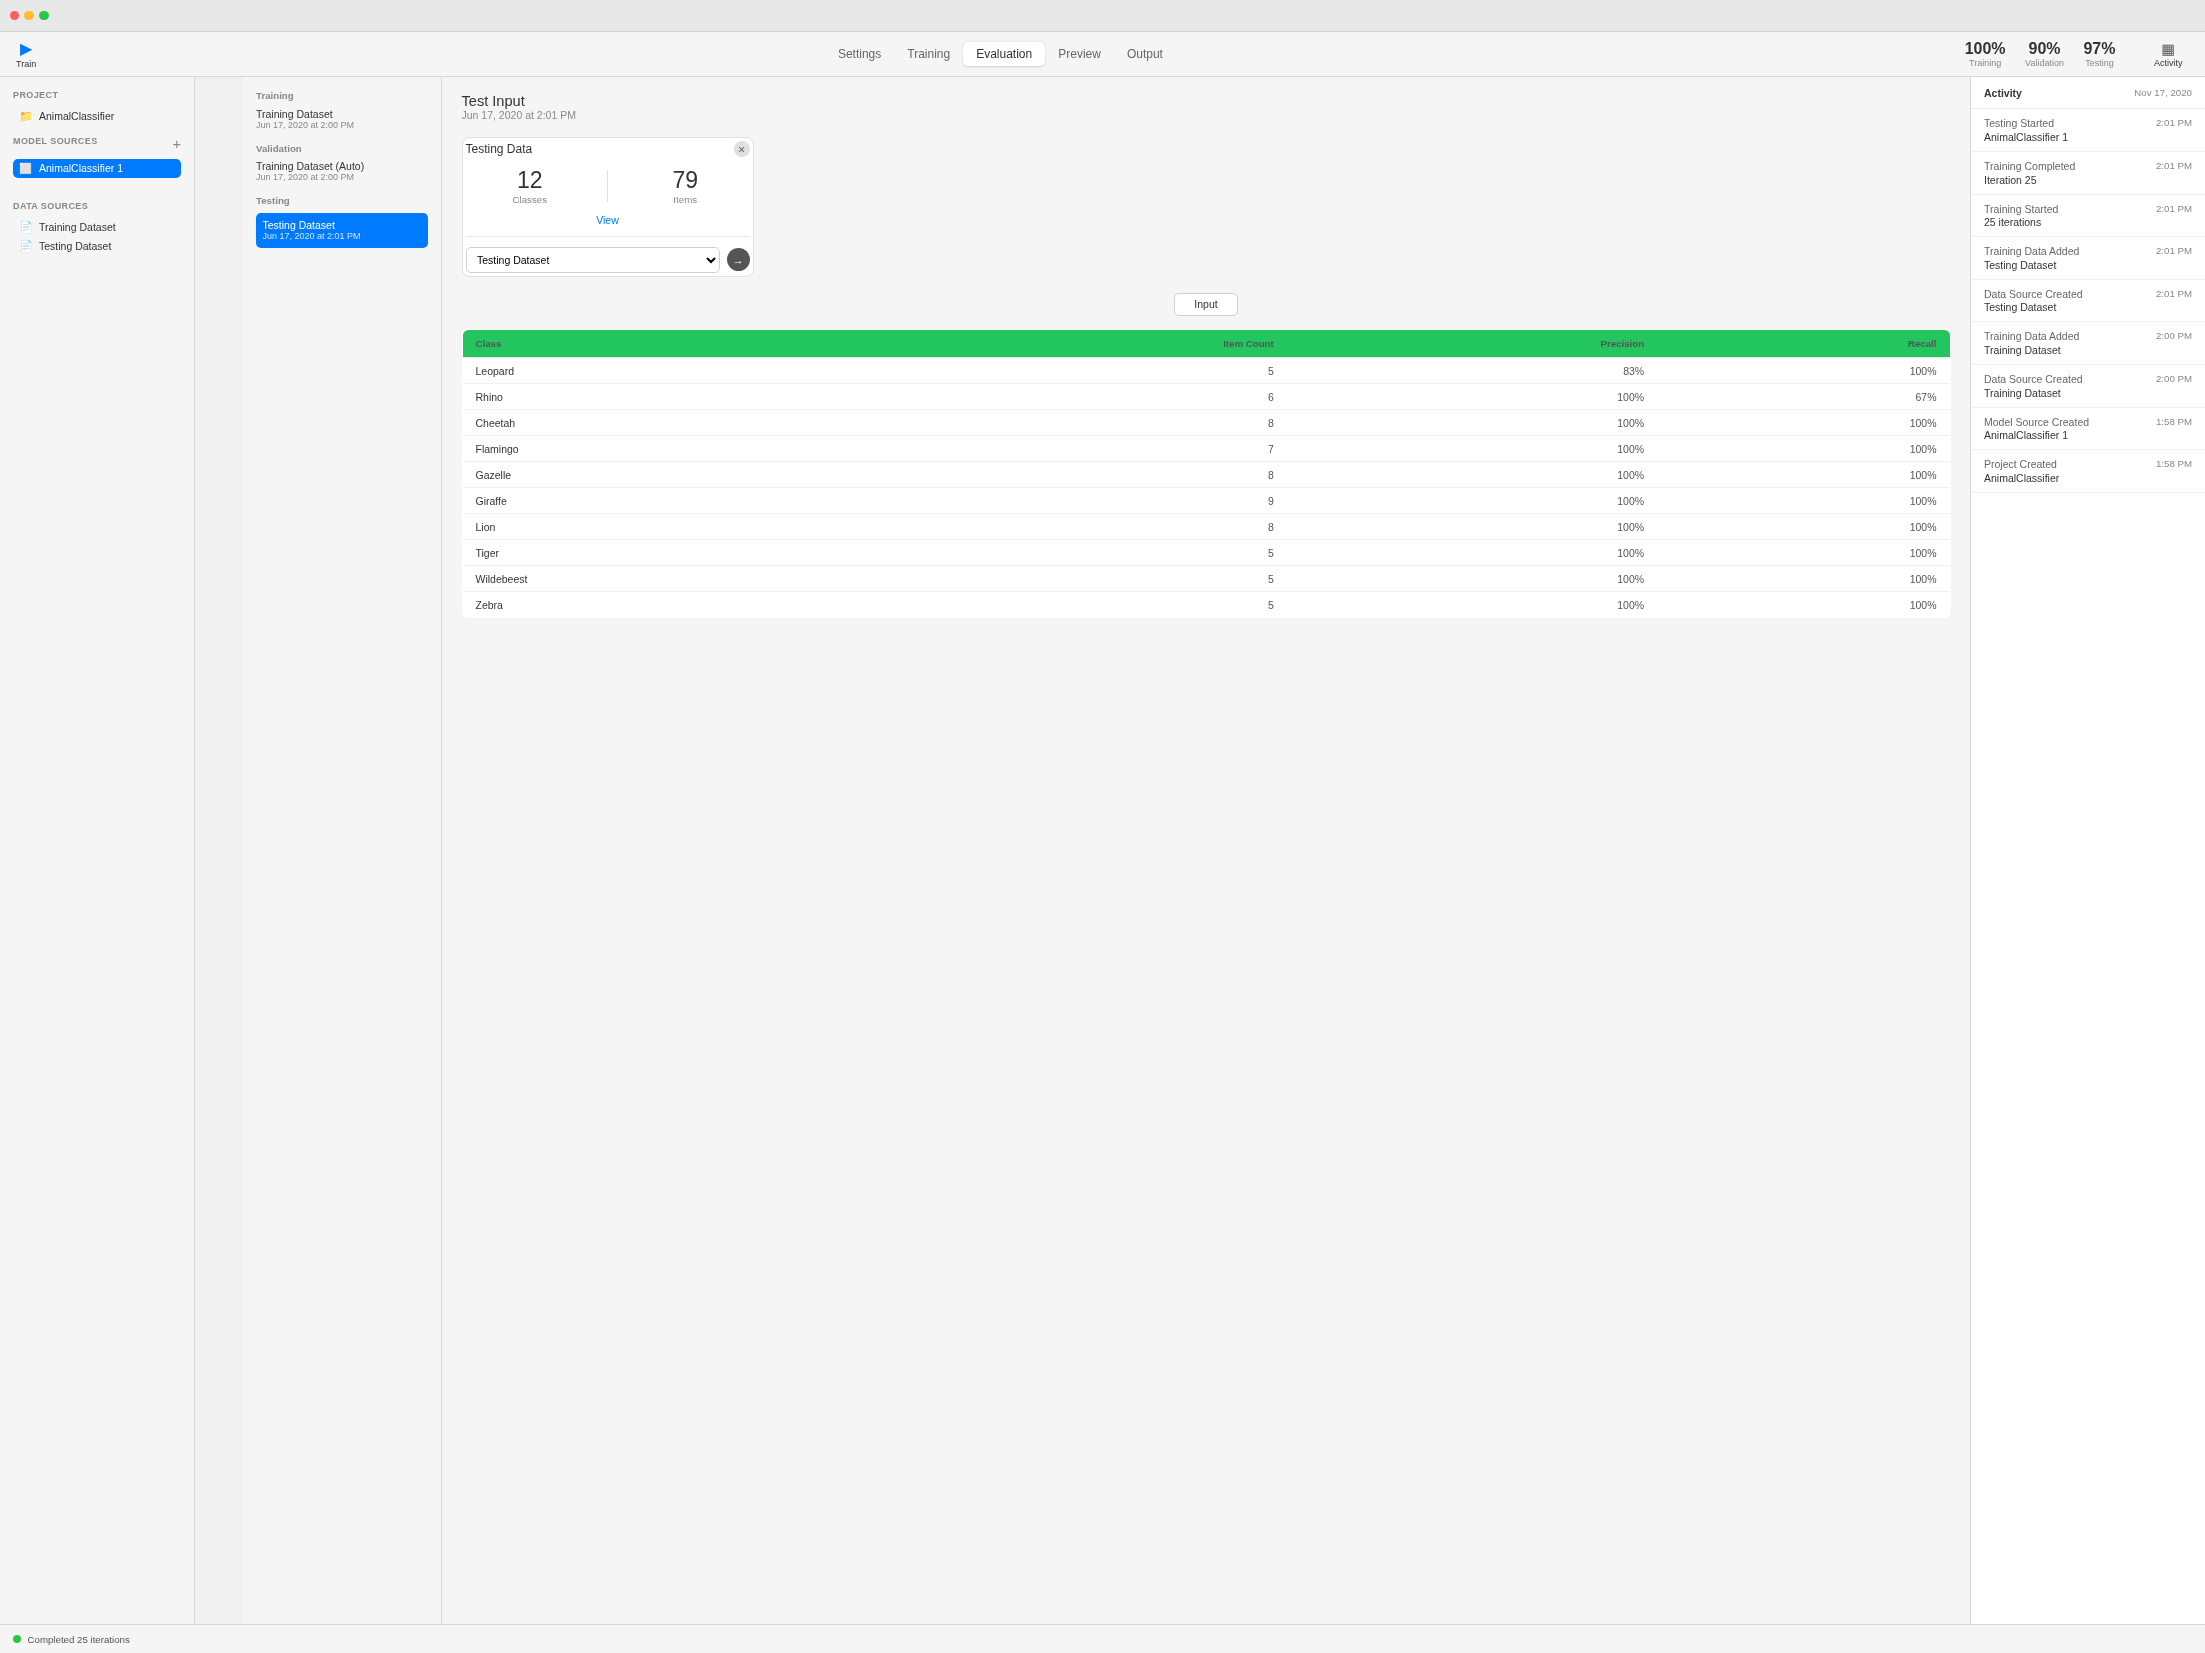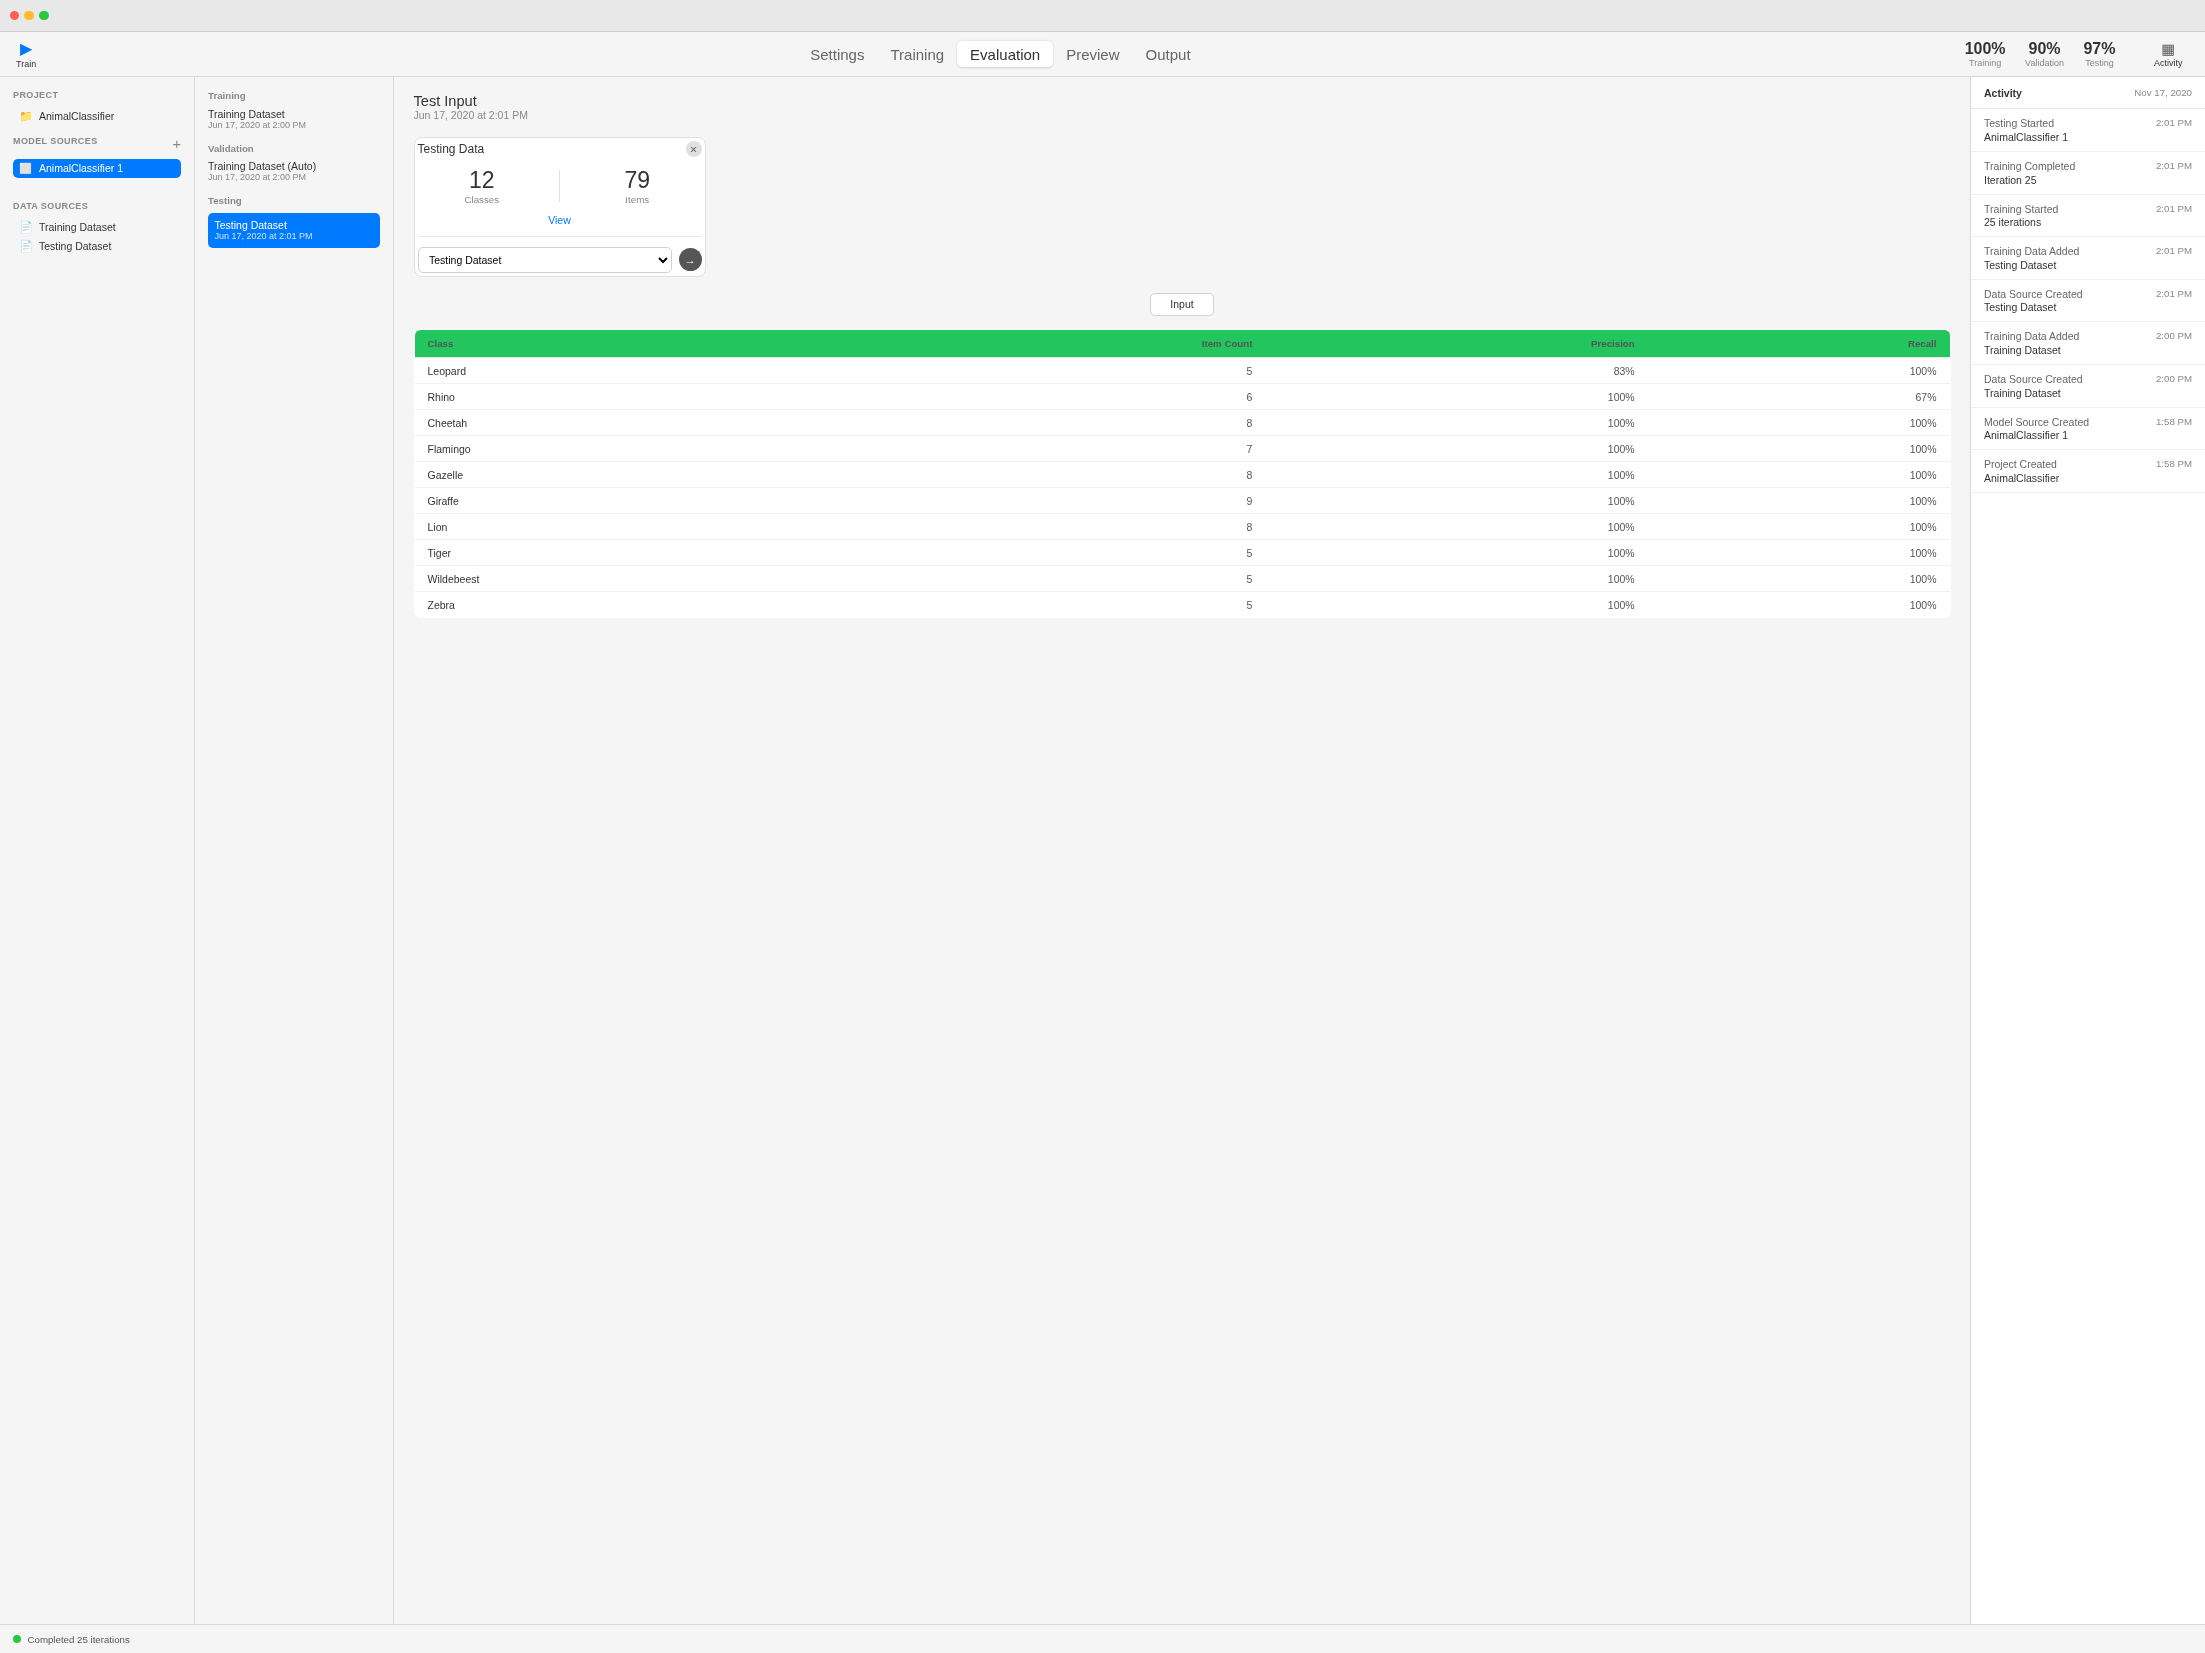--- a/index.html
+++ b/index.html
@@ -7,40 +7,40 @@
 
     
     .titlebar { height: 32px; background: #e8e8e8; display: flex; align-items: center; padding: 0 9.7px; border-bottom: 0.8px solid #d0d0d0; flex-shrink: 0; }
     .traffic-lights { display: flex; gap: 4.9px; align-items: center; }
     .traffic-light { width: 9.7px; height: 9.7px; border-radius: 50%; }
     .tl-red { background: #ff5f57; }
     .tl-yellow { background: #ffbd2e; }
     .tl-green { background: #28c940; }
 
     
-    .app-layout { display: flex; flex: 1; overflow: hidden; }
+    .app-layout { display: flex; flex: 1; overflow: hidden; gap: 48px; }
 
     
     .sidebar { width: 195px; background: #f5f5f5; border-right: 0.8px solid #d8d8d8; display: flex; flex-direction: column; flex-shrink: 0; overflow-y: auto; padding: 13px 0; }
     .sidebar-section { padding: 0 13px 9.7px; }
     .sidebar-label { font-size: 9px; color: #888; font-weight: 600; text-transform: uppercase; letter-spacing: 0.4px; margin-bottom: 6.5px; }
     .sidebar-item { display: flex; align-items: center; gap: 6.5px; padding: 3.2px 6.5px; border-radius: 4.9px; cursor: pointer; color: #333; font-size: 10.5px; }
     .sidebar-item.active { background: #007aff; color: white; }
     .sidebar-item .icon { width: 13px; height: 13px; display: inline-flex; align-items: center; justify-content: center; flex-shrink: 0; }
     .doc-icon { color: #888; font-size: 11.4px; }
     .sidebar-section-header { display: flex; justify-content: space-between; align-items: center; margin-bottom: 6.5px; }
     .sidebar-add-btn { background: none; border: none; cursor: pointer; color: #888; font-size: 14.6px; line-height: 1; }
 
     
     .toolbar { height: 45px; background: #f5f5f5; border-bottom: 0.8px solid #d8d8d8; display: flex; align-items: center; padding: 0 16px; gap: 32px; flex-shrink: 0; }
     .toolbar-train { display: flex; flex-direction: column; align-items: center; gap: 1.6px; cursor: pointer; }
     .train-play { color: #007aff; font-size: 16px; }
     .toolbar-train-label { font-size: 9px; color: #333; }
     .toolbar-tabs { display: flex; gap: 0; flex: 1; justify-content: center; }
-    .toolbar-tab { padding: 4.9px 13px; font-size: 15px; color: #666; cursor: pointer; border-radius: 4.9px; border: none; background: none; }
+    .toolbar-tab { padding: 4.9px 13px; font-size: 12px; color: #666; cursor: pointer; border-radius: 4.9px; border: none; background: none; }
     .toolbar-tab.active { background: white; color: #333; font-weight: 500; box-shadow: 0 0.8px 2.4px rgba(0,0,0,0.15); }
     .toolbar-stats { display: flex; gap: 19.5px; align-items: center; }
     .stat-item { display: flex; flex-direction: column; align-items: center; }
     .stat-pct { font-size: 16px; font-weight: 600; color: #333; }
     .stat-label { font-size: 9px; color: #888; }
     .activity-btn { display: flex; flex-direction: column; align-items: center; gap: 1.6px; cursor: pointer; padding: 3.2px 6.5px; }
     .activity-icon { font-size: 14.6px; color: #555; }
     .activity-label { font-size: 9px; color: #333; }
 
     

